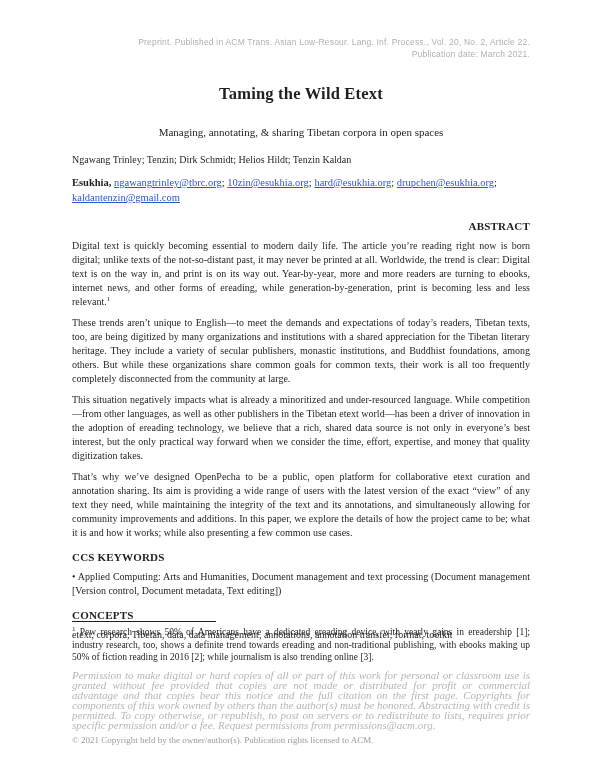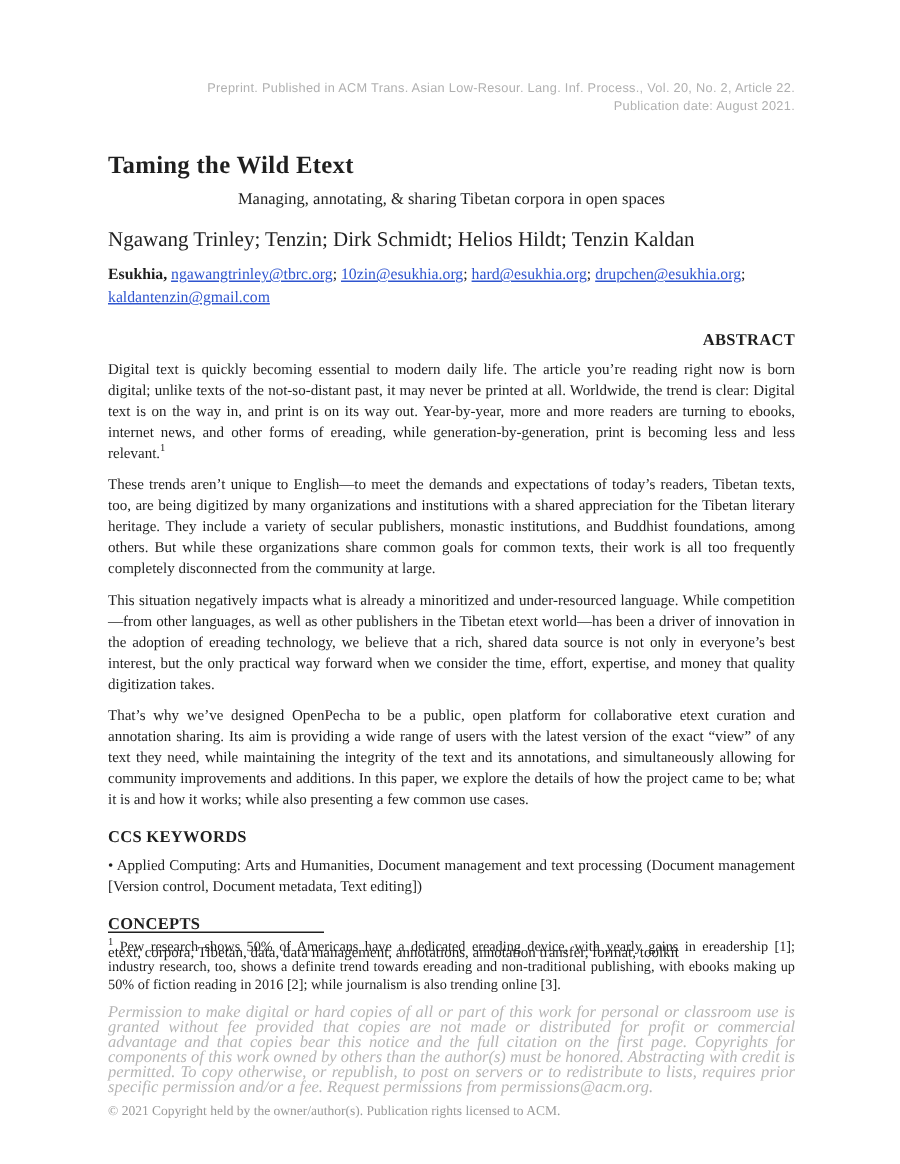--- a/index.html
+++ b/index.html
@@ -9,46 +9,46 @@
     height: 776px;
     margin: 0 auto;
     background: #ffffff;
     overflow: hidden;
     font-family: "Liberation Serif", serif;
     color: var(--text, #1f1f1f);
   }
   .content { padding: 0 70px 0 72px; }
 
   .preprint-header {
-    padding-top: 52px;
+    padding-top: 36px;
     text-align: right;
     font-family: "Liberation Sans", sans-serif;
     font-size: 8.5px;
     line-height: 12px;
     letter-spacing: 0.2px;
     color: var(--header_gray, #b0b0b0);
   }
 
   h1.title {
     margin: 24px 0 0 0;
-    text-align: left;
+    text-align: center;
     font-size: 16.5px;
     line-height: 20px;
     font-weight: bold;
     letter-spacing: 0.2px;
   }
   .subtitle {
-    margin-top: 6px;
+    margin-top: 21px;
     text-align: center;
     font-size: 11px;
     line-height: 14px;
   }
   .authors {
     margin-top: 13px;
-    font-size: 14px;
+    font-size: 10px;
     line-height: 15px;
   }
   .affiliation {
     margin-top: 8px;
     font-size: 10.5px;
     line-height: 15px;
   }
   .affiliation .org { font-weight: 600; }
   .affiliation a.email {
     color: var(--link, #2f55cf);
@@ -106,21 +106,21 @@
   }
 </style>
 </head>
 <body>
 
 <div class="page">
   <div class="content">
 
     <div class="preprint-header">
       <div>Preprint. Published in ACM Trans. Asian Low-Resour. Lang. Inf. Process., Vol. 20, No. 2, Article 22.</div>
-      <div>Publication date: August 2021.</div>
+      <div>Publication date: March 2021.</div>
     </div>
 
     <h1 class="title">Taming the Wild Etext</h1>
     <div class="subtitle">Managing, annotating, &amp; sharing Tibetan corpora in open spaces</div>
 
     <div class="authors">Ngawang Trinley; Tenzin; Dirk Schmidt; Helios Hildt; Tenzin Kaldan</div>
 
     <div class="affiliation"><span class="org">Esukhia,</span> <a class="email">ngawangtrinley@tbrc.org</a><span class="sep">; </span><a class="email">10zin@esukhia.org</a><span class="sep">; </span><a class="email">hard@esukhia.org</a><span class="sep">; </span><a class="email">drupchen@esukhia.org</a><span class="sep">; </span><a class="email">kaldantenzin@gmail.com</a></div>
 
     <section>

